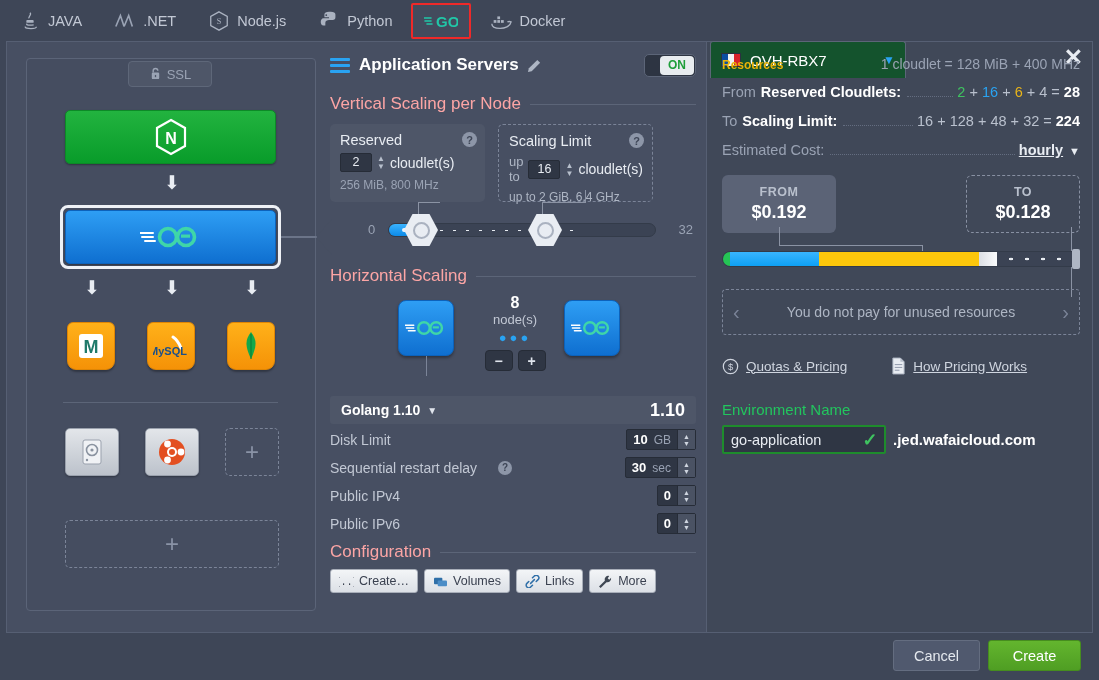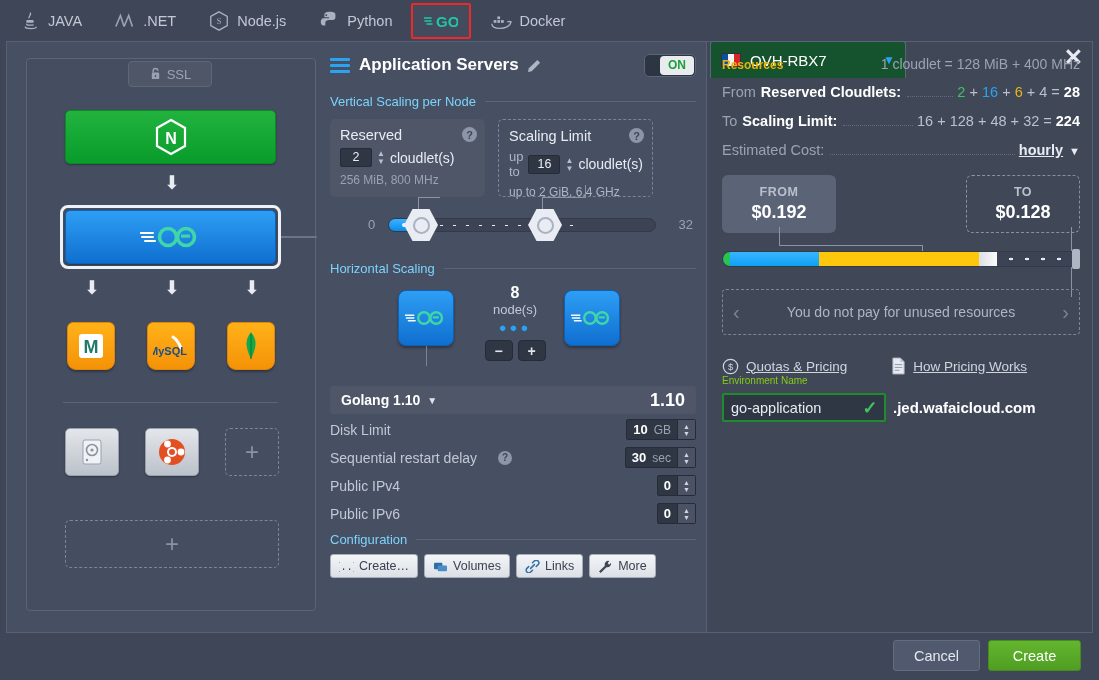--- a/index.html
+++ b/index.html
@@ -117,21 +117,21 @@
     margin-left: auto; width: 52px; height: 23px; border-radius: 5px;
     background: #2d3442; border: 1px solid #5c6578; display: flex;
     align-items: center; justify-content: flex-end; cursor: pointer;
   }
   .toggle .knob {
     width: 34px; height: 19px; margin-right: 1px; border-radius: 4px;
     background: #e8ecef; color: #1e9e3a; font-size: 12px; font-weight: bold;
     display: flex; align-items: center; justify-content: center;
   }
   .sect { display: flex; align-items: center; margin-top: 14px; }
-  .sect-lbl { color: #7dd3fc; font-size: 13px; white-space: nowrap; }
+  .sect-lbl { color: #fca5a5; font-size: 17px; white-space: nowrap; }
   .sect-line { flex: 1; height: 1px; background: #5c6578; margin-left: 9px; }
 
   .vbox-row { display: flex; gap: 13px; margin-top: 10px; }
   .vbox {
     position: relative; width: 155px; height: 78px; border-radius: 5px;
     padding: 8px 10px;
   }
   .vbox.reserved { background: #4e5668; }
   .vbox.limit { border: 1px dashed #7b8498; }
   .vbox-t { color: #e8ecf2; font-size: 14.5px; }
@@ -301,21 +301,21 @@
   .unused {
     position: relative; height: 46px; margin-top: 16px; border: 1px dashed #7b8498;
     border-radius: 4px; display: flex; align-items: center; justify-content: center;
     color: #aeb6c4; font-size: 14px;
   }
   .uarr { position: absolute; color: #7b8498; font-size: 20px; cursor: pointer; }
 
   .links-row { display: flex; margin-top: 22px; }
   .lnk { display: flex; align-items: center; gap: 7px; cursor: pointer; }
   .lnk span { color: #cfd5df; font-size: 13.5px; text-decoration: underline; }
-  .envlbl { color: #84cc16; font-size: 10px; }
+  .envlbl { color: #22c55e; font-size: 15px; margin-top: 26px; }
   .envrow { display: flex; align-items: center; margin-top: 7px; }
   .envbox {
     display: flex; align-items: center; height: 29px; border: 2px solid #1e8c2c;
     border-radius: 2px; background: #2f3644;
   }
   .envbox input {
     background: transparent; border: none; outline: none; color: #e8ecf2;
     font-size: 14.5px; font-family: "Liberation Sans", sans-serif;
     width: 132px; padding: 0 7px;
   }

